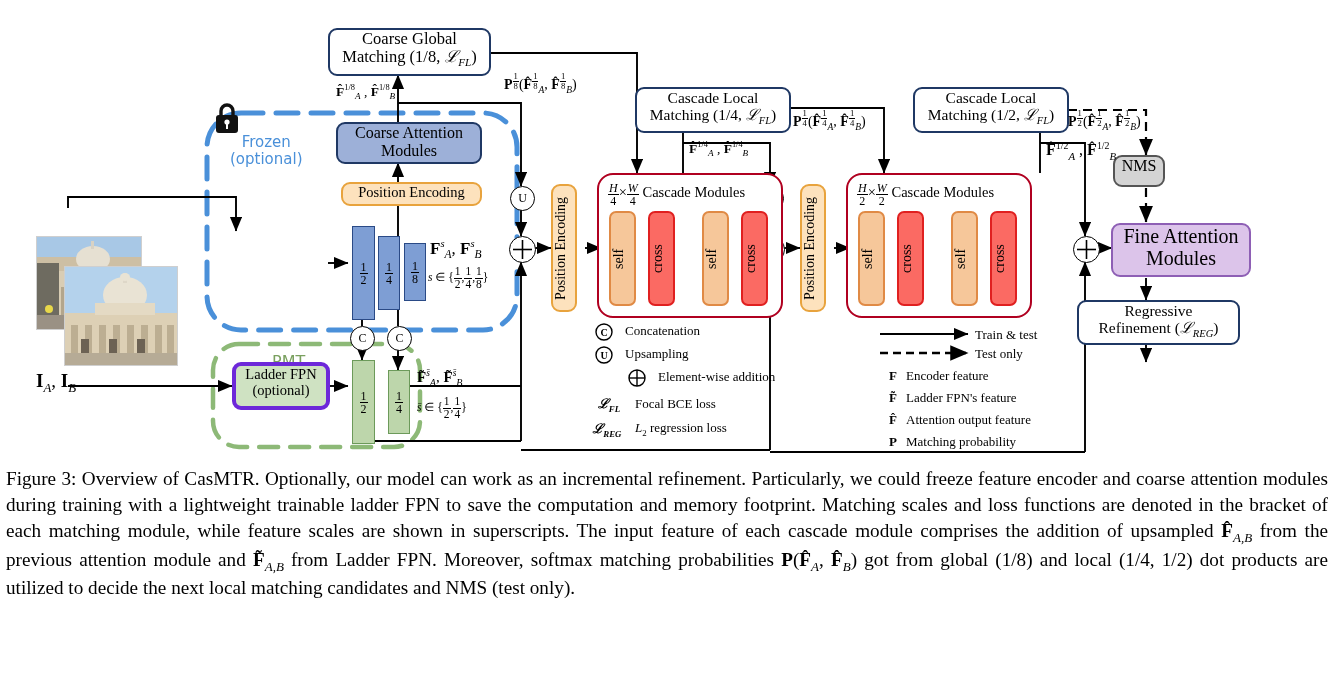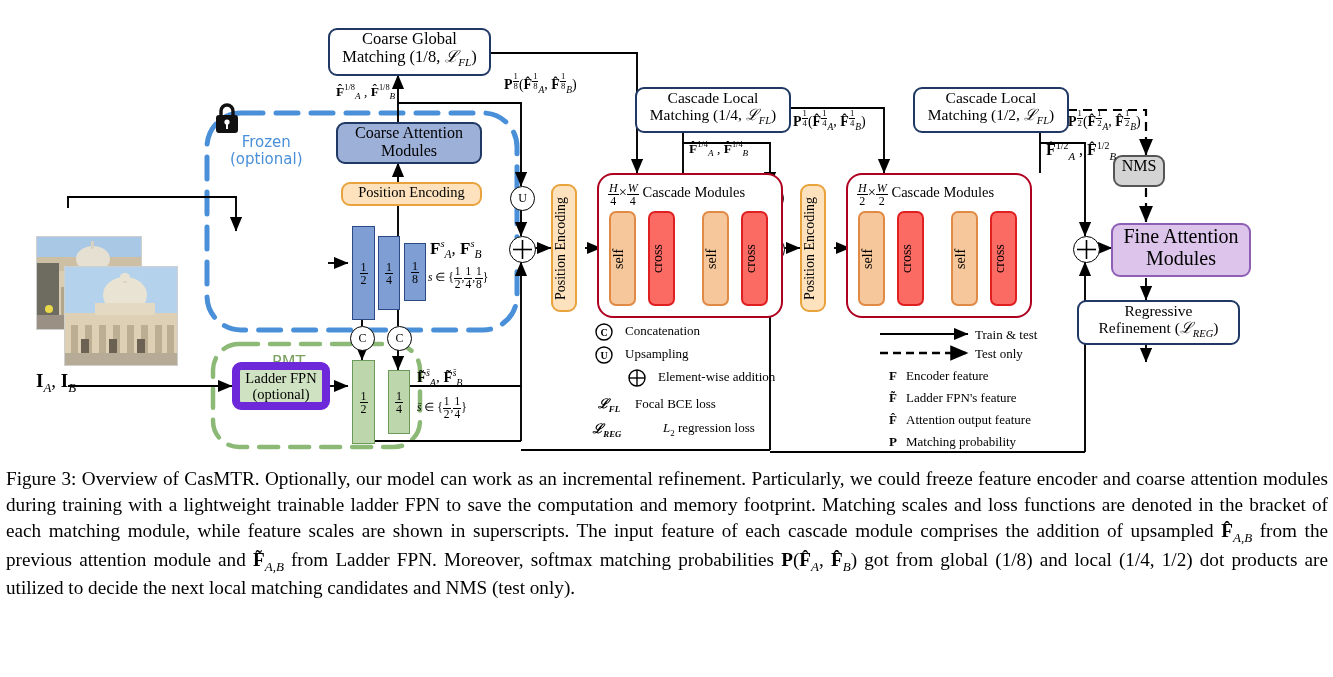--- a/index.html
+++ b/index.html
@@ -9,21 +9,21 @@
   #fig svg{position:absolute;left:0;top:0;}
 
   
   .box{position:absolute;box-sizing:border-box;display:flex;
        justify-content:center;text-align:center;line-height:1.12;}
   .rb{border-radius:9px;}
 
   .navy{border:2px solid #1f3864;background:#ffffff;color:#000;}
   .blue{border:2px solid #1f3864;background:#9db0d8;}
   .orange{border:2px solid #e8a33d;background:#fde2bd;}
-  .green{border:8px solid #6d28d9;background:#cfe2c2;}
+  .green{border:4px solid #6d28d9;background:#cfe2c2;}
   .purple{border:2px solid #8e5fb5;background:#dcc4ea;}
   .gray{border:2px solid #555;background:#d4d4d4;}
   .selfb{border:2px solid #e08a45;background:#f6c79a;border-radius:7px;}
   .crossb{border:2px solid #e02020;background:#fb6a63;border-radius:7px;}
   .vert{writing-mode:vertical-rl;transform:rotate(180deg);}
 
   .bar-blue{position:absolute;border:1.6px solid #2a4a86;background:#7e9ed4;
             display:flex;align-items:center;justify-content:center;}
   .bar-green{position:absolute;border:1.6px solid #6c9a5a;background:#bdd6ab;
             display:flex;align-items:center;justify-content:center;}
@@ -487,21 +487,21 @@
             <line x1="1" y1="9" x2="17" y2="9" stroke="#000" stroke-width="1.4"></line>
             <line x1="9" y1="1" x2="9" y2="17" stroke="#000" stroke-width="1.4"></line>
           </svg>
       </span>
       <span>Element-wise addition</span>
     </div>
     <div class="legend-row" style="left:589px;top:394px;">
       <span class="sym" style="width:40px"><span class="cal">ℒ</span><sub class="it">FL</sub></span>
       <span style="margin-left:6px">Focal BCE loss</span>
     </div>
-    <div class="legend-row" style="left:585px;top:419px;gap:28px;">
+    <div class="legend-row" style="left:585px;top:419px;">
       <span class="sym" style="width:44px"><span class="cal">ℒ</span><sub class="it">REG</sub></span>
       <span style="margin-left:6px"><span class="it">L</span><sub>2</sub> regression loss</span>
     </div>
 
     <div class="legend-row" style="left:975px;top:327px;">
       <span>Train &amp; test</span>
     </div>
     <div class="legend-row" style="left:975px;top:346px;">
       <span>Test only</span>
     </div>

